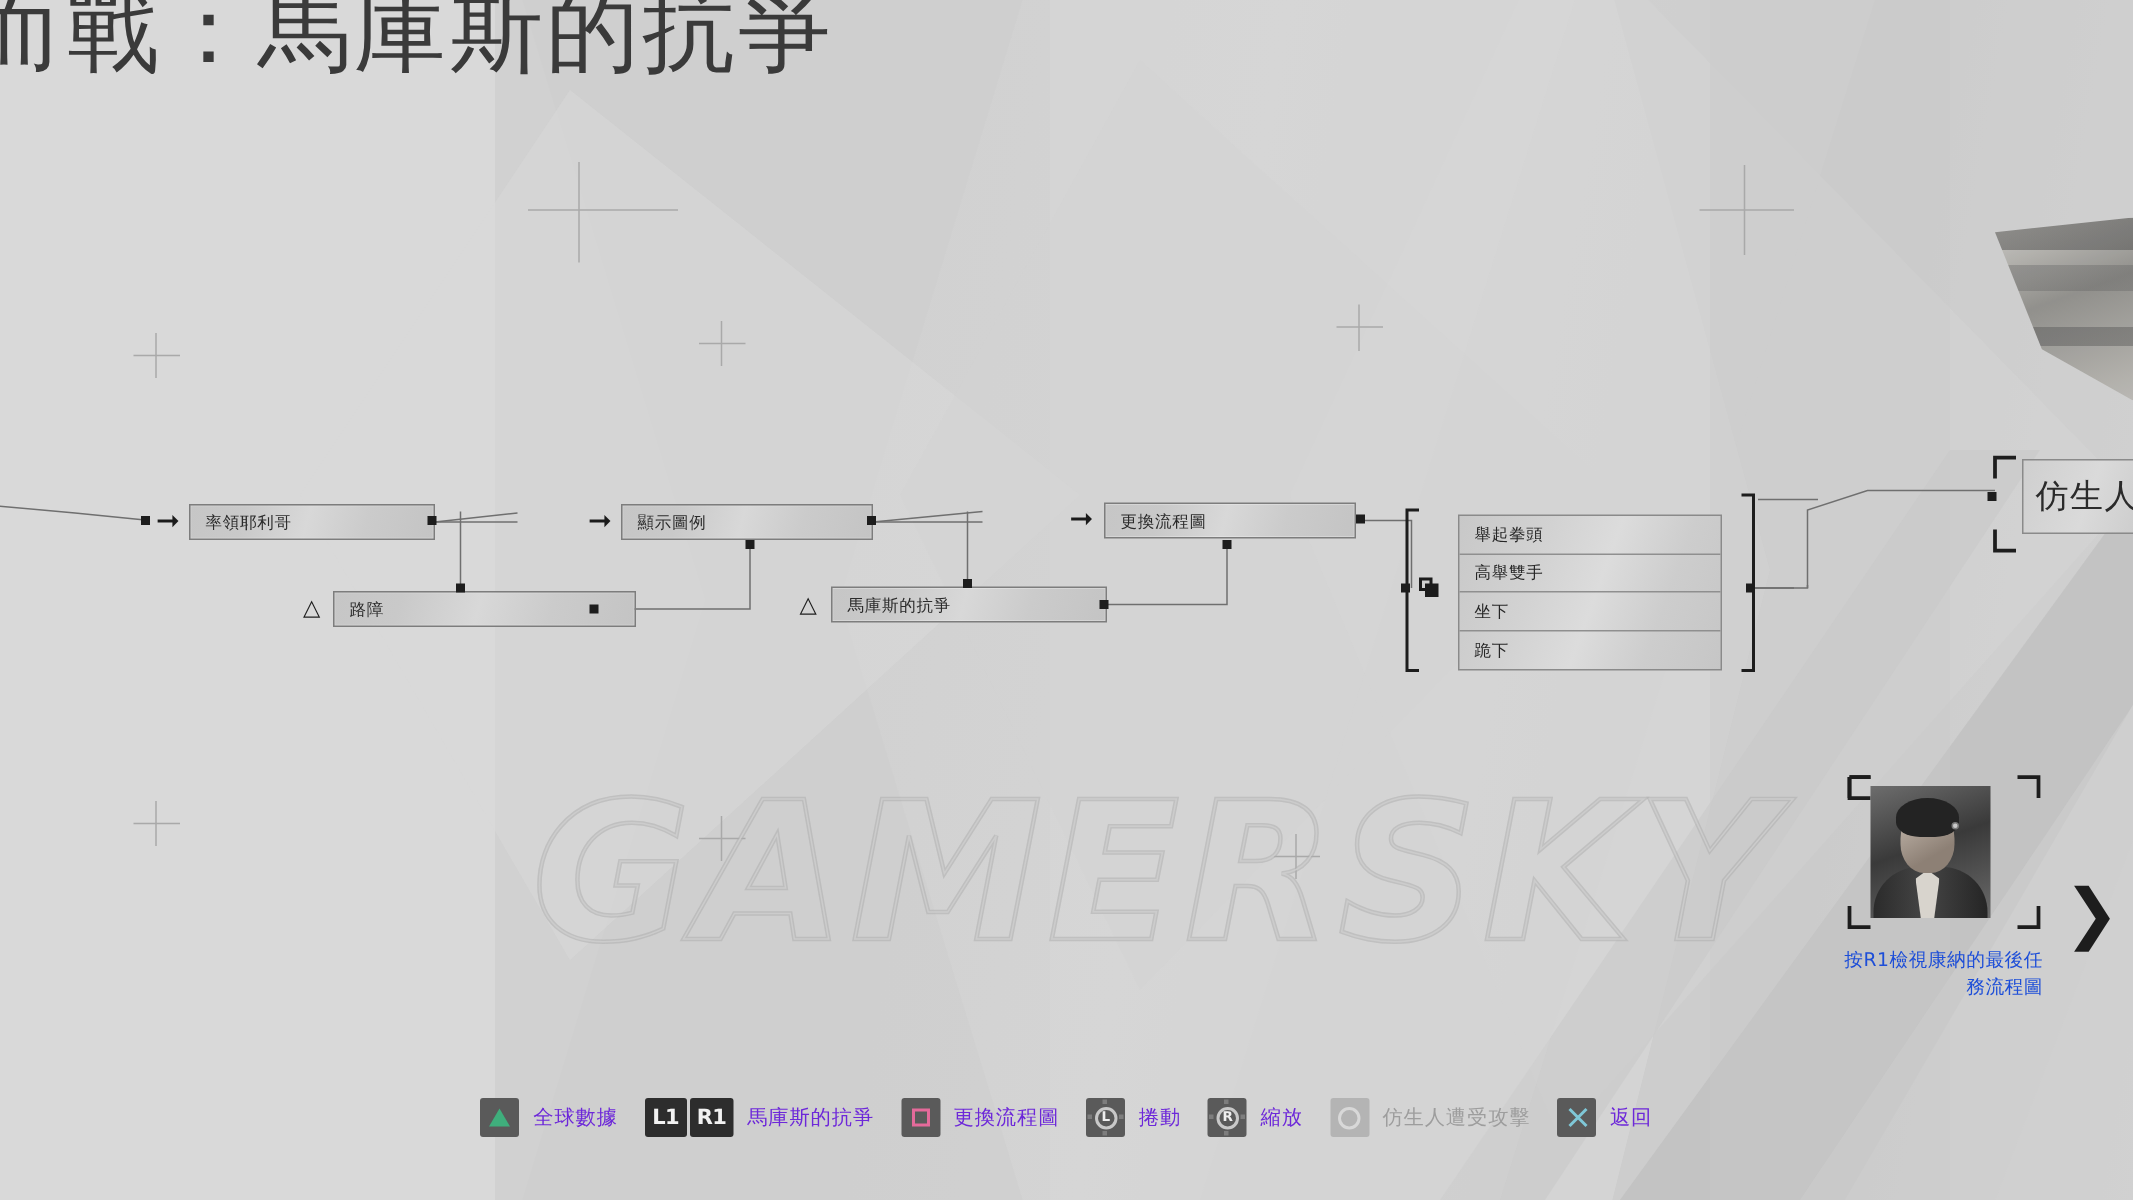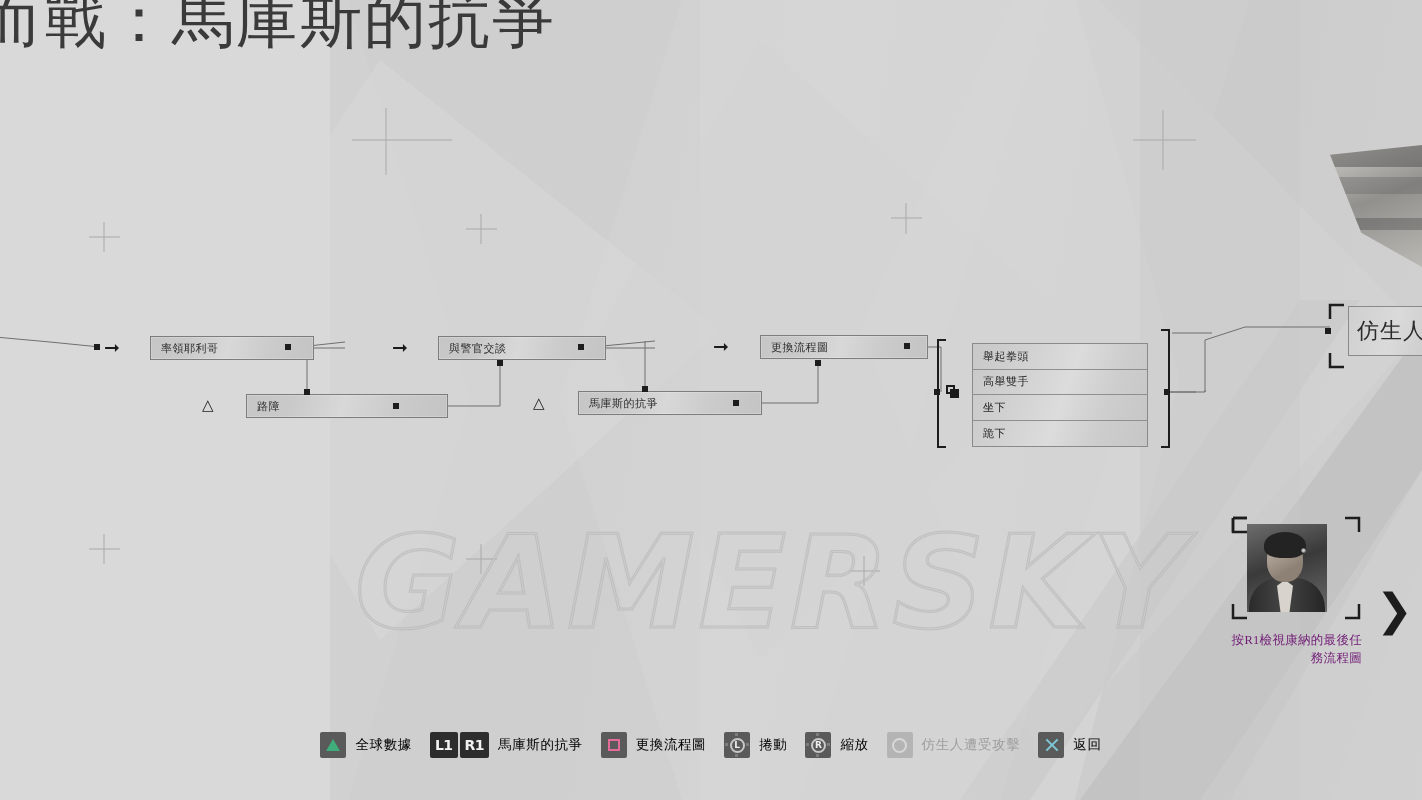--- a/index.html
+++ b/index.html
@@ -61,21 +61,20 @@
     position: absolute;
     border: 1px solid #7d7d7d;
     background: linear-gradient(105deg, #c6c6c6 0%, #c9c9c9 22%, #d8d8d8 48%, #cbcbcb 72%, #c4c4c4 100%);
     display: flex;
     align-items: center;
     padding-left: 10px;
     font-size: 11px;
     color: #2b2b2b;
     letter-spacing: 0.5px;
     box-shadow: 0 0 0 0.5px rgba(255,255,255,0.35) inset;
-    margin-left: 24px;
   }
   .node-lg { height: 24px; }
 
   .sq {
     position: absolute;
     width: 6px; height: 6px;
     background: #1d1d1d;
   }
   .arrow-glyph {
     position: absolute;
@@ -142,24 +141,23 @@
     width: 5px; height: 5px; border-radius: 50%;
     background: #c9c9c9; border: 1px solid #7a7a7a;
   }
 
   .hint-text {
     position: absolute;
     left: 1224px; top: 631px;
     width: 138px;
     font-size: 12.5px;
     line-height: 1.45;
-    color: #701a75;
+    color: #1d4ed8;
     text-align: right;
     letter-spacing: 0.3px;
-    font-family: Liberation Serif, serif;
   }
   .next-chevron {
     position: absolute; left: 1376px; top: 588px;
     font-size: 44px; line-height: 1; color: #1d1d1d;
     font-weight: 300;
     font-family: "DejaVu Sans", sans-serif;
   }
 
   
   .photo-frag {
@@ -196,21 +194,21 @@
     display: flex;
     justify-content: center;
     align-items: center;
     gap: 18px;
     pointer-events: none;
   }
   .ctrl {
     display: flex; align-items: center; gap: 9px;
     pointer-events: auto;
   }
-  .ctrl-label { font-size: 13.5px; color: #000000; letter-spacing: 0.6px; white-space: nowrap; }
+  .ctrl-label { font-size: 13.5px; color: #6d28d9; letter-spacing: 0.6px; white-space: nowrap; }
   .ctrl-label.dim { color: #9d9d9d; }
 
   .btn-box {
     width: 26px; height: 26px;
     background: #5a5a5a;
     display:flex; align-items:center; justify-content:center;
     border-radius: 2px;
   }
   .btn-box.dim { background: #b4b4b4; }
   .btn-shoulder {
@@ -341,21 +339,21 @@
 
     <span class="tri-glyph" style="left:202px; top:398px;">△</span>
     <div class="node node-lg" style="left:222px; top:394px; width:202px;">
       <span>路障</span>
     </div>
     <span class="sq" style="left:304px; top:389px;"></span>
     <span class="sq" style="left:393px; top:403px;"></span>
 
     <span class="arrow-glyph" style="left:392px; top:338px;">➞</span>
     <div class="node node-lg" style="left:414px; top:336px; width:168px;">
-      <span>與警官交談</span>
+      <span>顯示圖例</span>
     </div>
     <span class="sq" style="left:578px; top:344px;"></span>
     <span class="sq" style="left:497px; top:360px;"></span>
 
     <span class="tri-glyph" style="left:533px; top:396px;">△</span>
     <div class="node node-lg" style="left:554px; top:391px; width:184px;">
       <span>馬庫斯的抗爭</span>
     </div>
     <span class="sq" style="left:642px; top:386px;"></span>
     <span class="sq" style="left:733px; top:400px;"></span>

